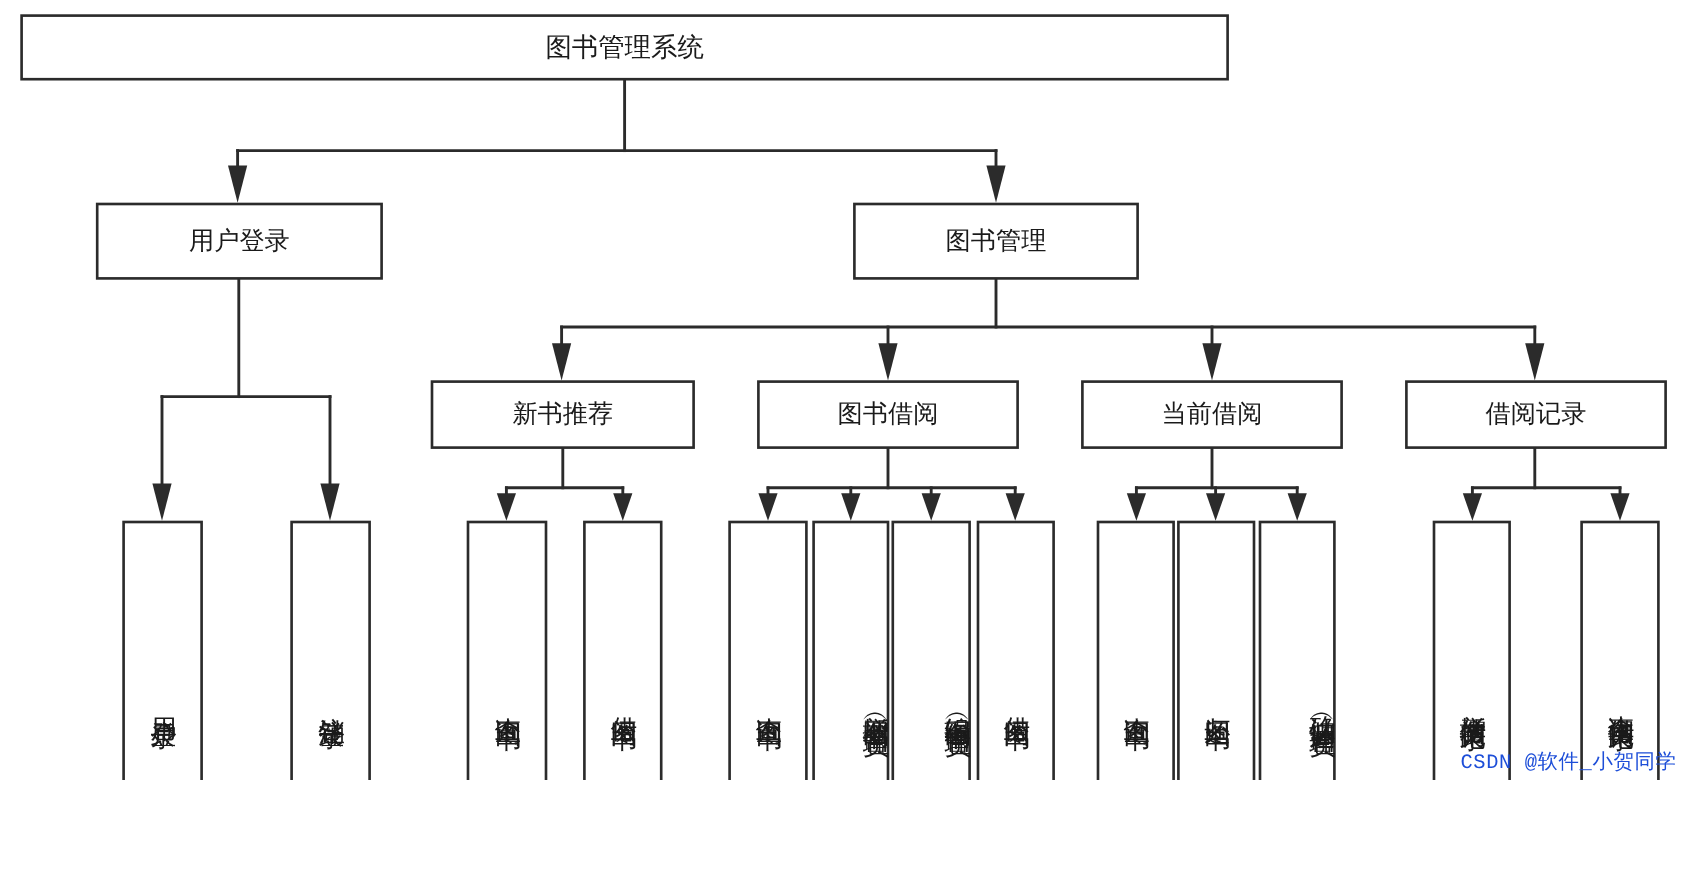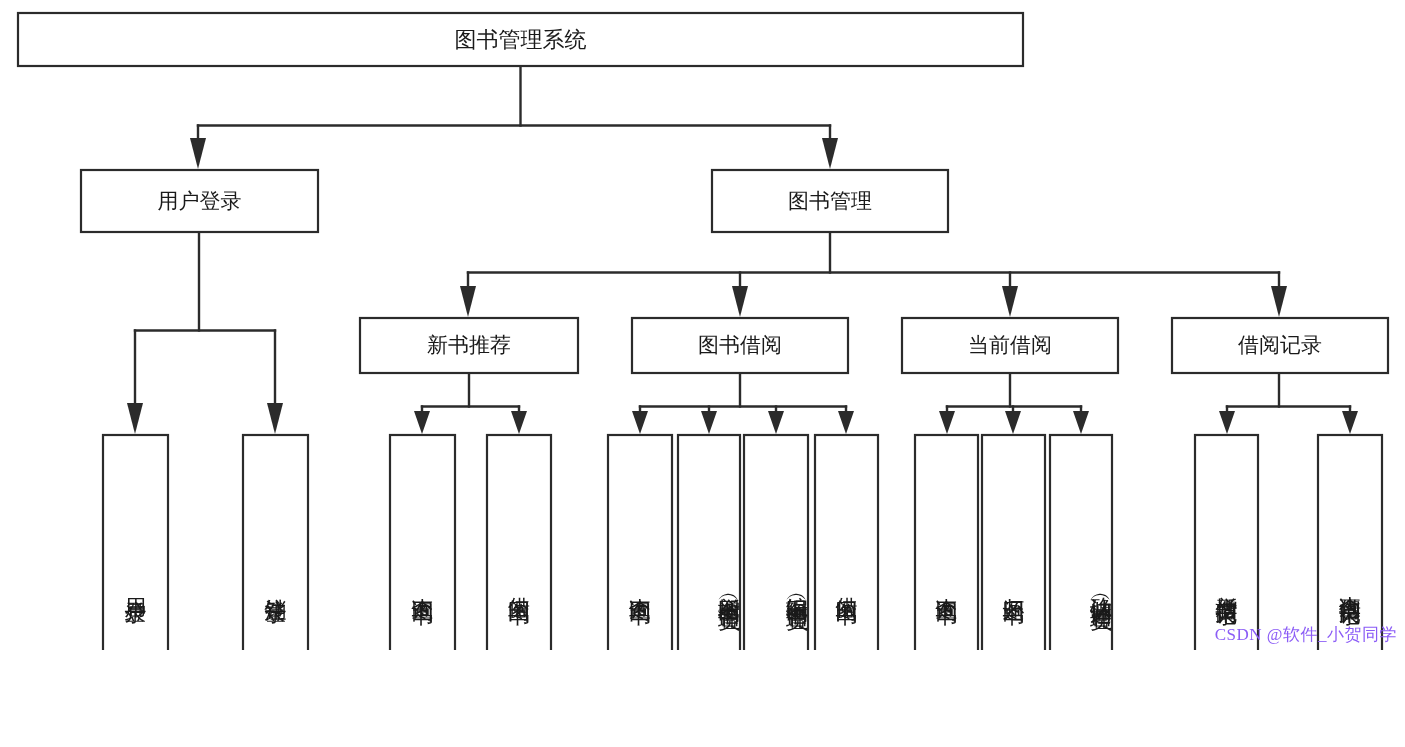--- a/index.html
+++ b/index.html
@@ -68,23 +68,23 @@
     white-space: nowrap;
     display: flex;
     align-items: center;
     justify-content: center;
     pointer-events: none;
   }
   .watermark {
     position: absolute;
     right: 8px;
     bottom: 4px;
-    font-family: Liberation Serif, serif;
+    font-family: Liberation Mono, monospace;
     font-size: 17px;
-    color: #8b5cf6;
+    color: #1d4ed8;
     letter-spacing: 0.5px;
     white-space: nowrap;
   }
 </style>
 </head>
 <body>
 
 <div id="diagram-root">
 
   <svg id="tree-svg" viewBox="0 0 1405 747" xmlns="http://www.w3.org/2000/svg">

